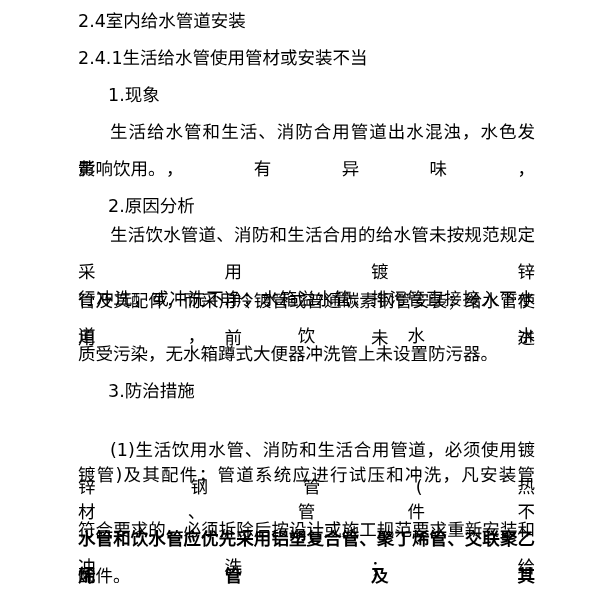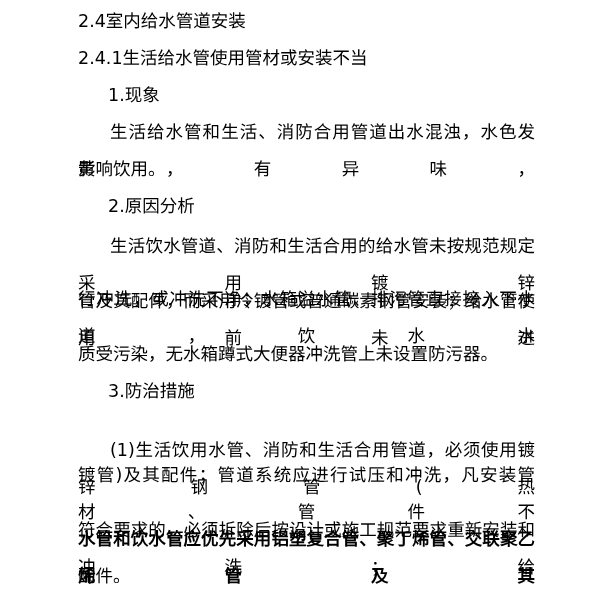--- a/index.html
+++ b/index.html
@@ -57,21 +57,21 @@
 <body>
 
 <div id="page">
   <div id="doc-body">
       <div class="doc-line ind-margin" style="top: 3px;">2.4室内给水管道安装</div>
       <div class="doc-line ind-margin" style="top: 40px;">2.4.1生活给水管使用管材或安装不当</div>
       <div class="doc-line ind-one" style="top: 77px;">1.现象</div>
       <div class="doc-line justify ind-para-j" style="top: 114px;">生活给水管和生活、消防合用管道出水混浊，水色发黄，有异味，</div>
       <div class="doc-line ind-margin" style="top: 151px;">影响饮用。</div>
       <div class="doc-line ind-one" style="top: 188px;">2.原因分析</div>
-      <div class="doc-line justify ind-para-j" style="top: 228px;">生活饮水管道、消防和生活合用的给水管未按规范规定采用镀锌</div>
+      <div class="doc-line justify ind-para-j" style="top: 217px;">生活饮水管道、消防和生活合用的给水管未按规范规定采用镀锌</div>
       <div class="doc-line justify" style="top: 262px; margin-top: 21px;">管及其配件，而采用冷镀管或普通碳素钢管安装；给水管使用前未进</div>
       <div class="doc-line justify" style="top: 281px;">行冲洗，或冲洗不净；水箱溢水管、排污管直接接入下水道，饮水水</div>
       <div class="doc-line ind-margin" style="top: 336px;">质受污染，无水箱蹲式大便器冲洗管上未设置防污器。</div>
       <div class="doc-line ind-one" style="top: 373px;">3.防治措施</div>
       <div class="doc-line justify ind-para-j" style="top: 432px;">(1)生活饮用水管、消防和生活合用管道，必须使用镀锌钢管(热</div>
       <div class="doc-line justify" style="top: 457px;">镀管)及其配件；管道系统应进行试压和冲洗，凡安装管材、管件不</div>
       <div class="doc-line justify" style="top: 512px;">符合要求的，必须拆除后按设计或施工规范要求重新安装和冲洗；给</div>
       <div class="doc-line justify" style="top: 521px; font-weight: bold;">水管和饮水管应优先采用铝塑复合管、聚丁烯管、交联聚乙烯管及其</div>
       <div class="doc-line ind-margin" style="top: 558px;">配件。</div>
       <div class="doc-line justify ind-para-j" style="top: 595px;">(2)给水箱溢水管、排污管应通过排水漏斗接至下水道或污水池，</div>

